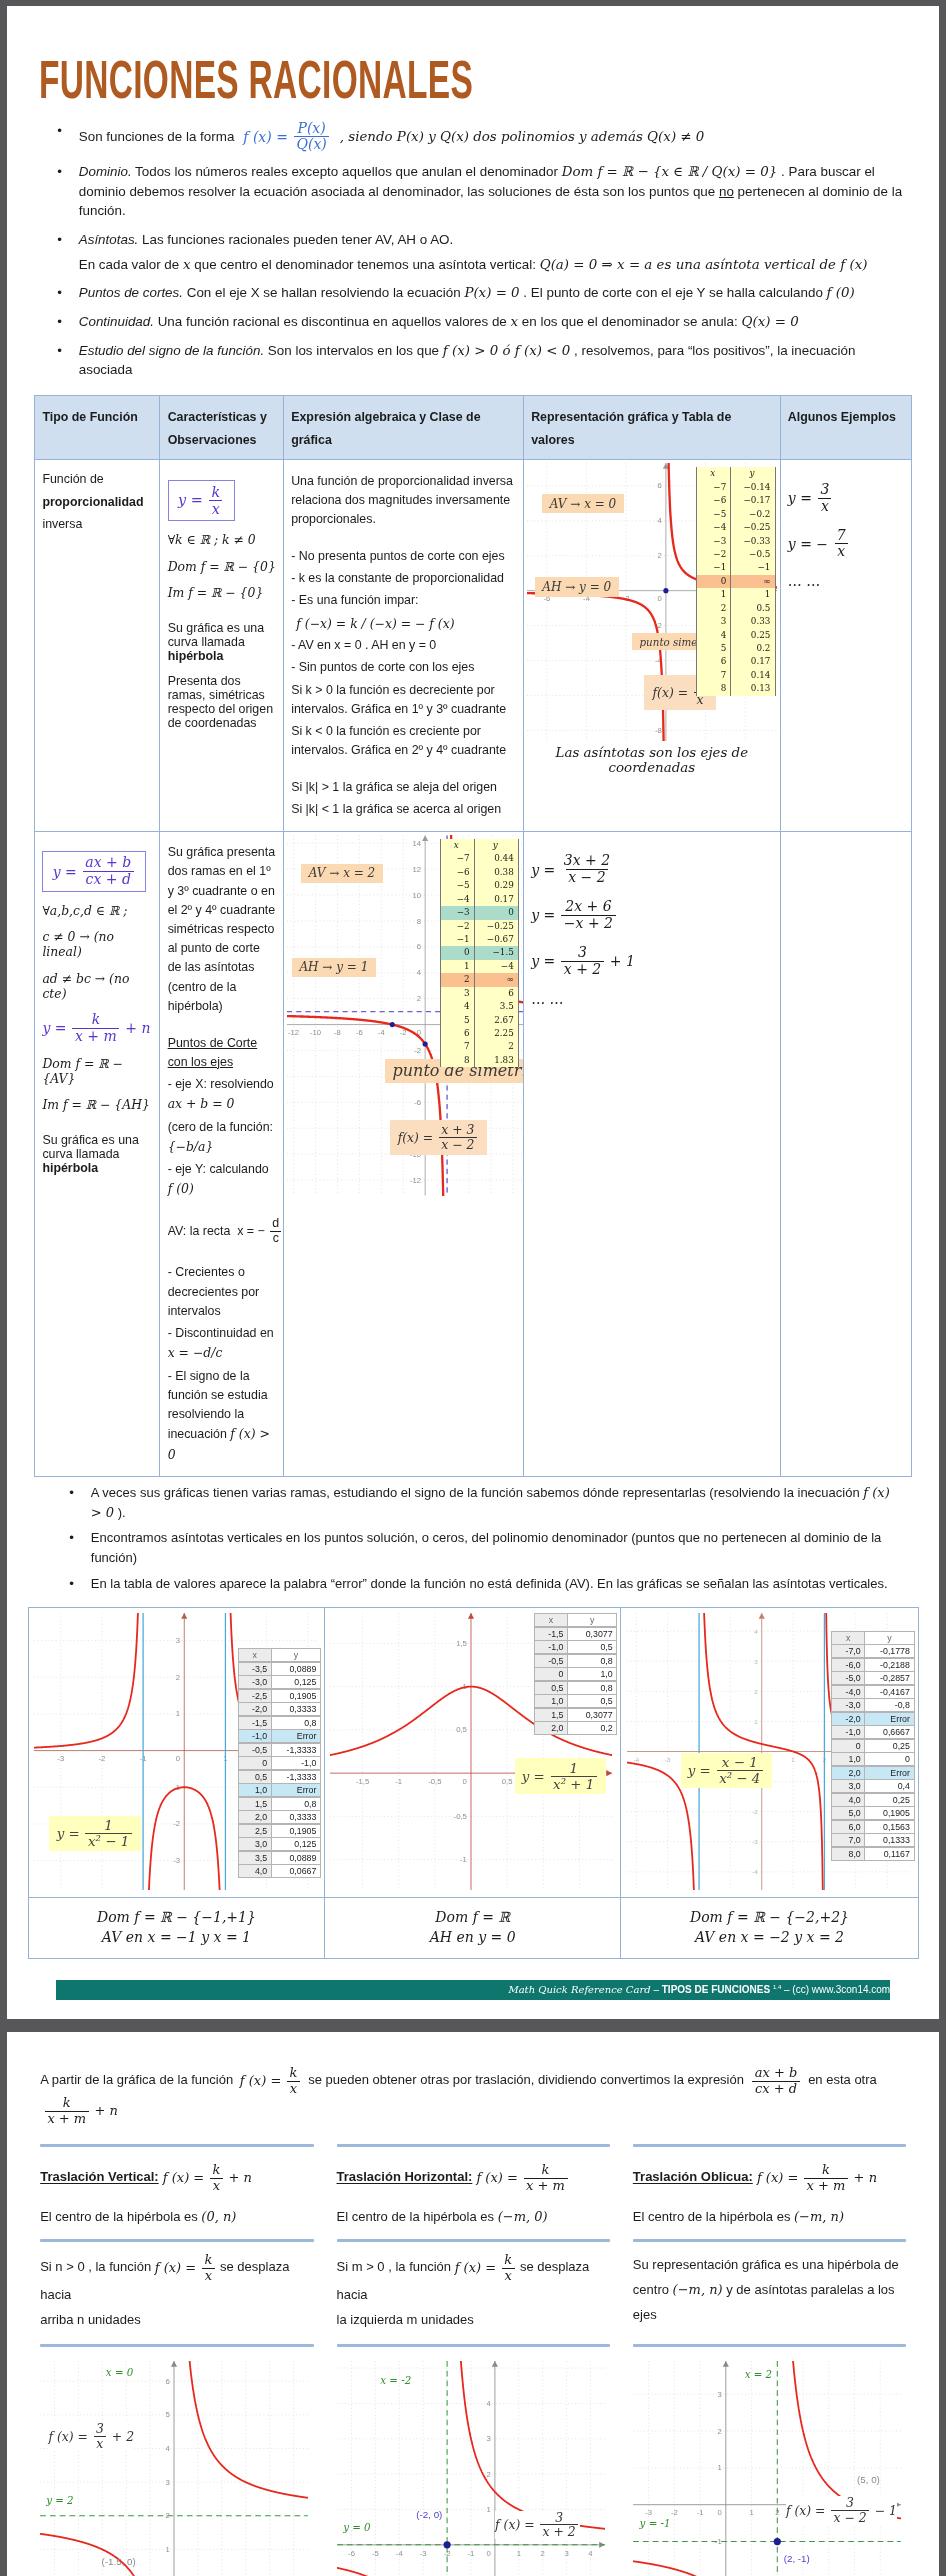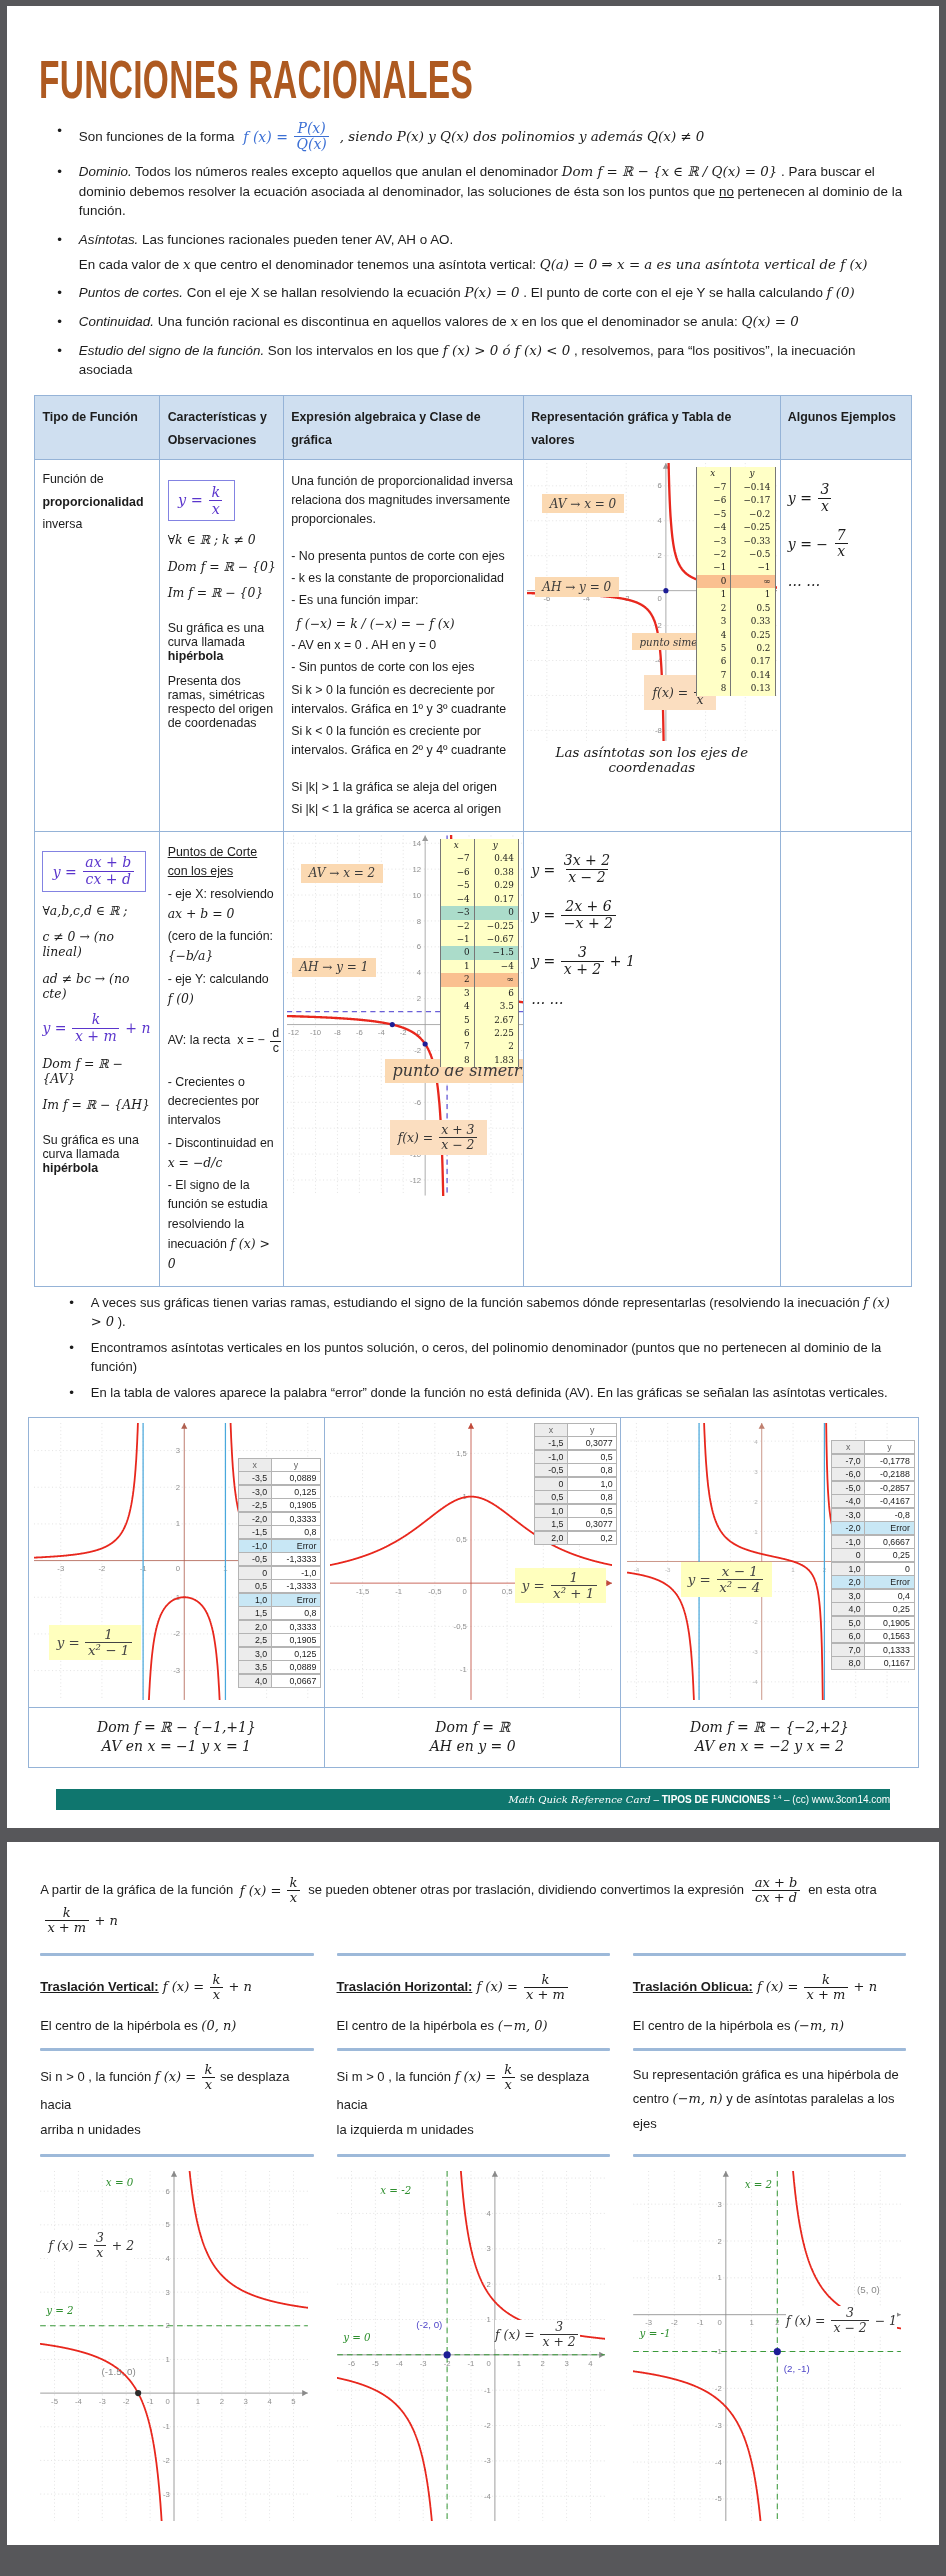--- a/index.html
+++ b/index.html
@@ -374,20 +374,21 @@
               <span class="fn">k</span>
               <span class="fd">x + m</span>
             </span>
             <span class="ft"> + n</span>
           </span></div>
       <div class="row math">Dom f = ℝ − {AV}</div>
       <div class="row math">Im f = ℝ − {AH}</div>
       <div class="row" style="margin-top:20.6px;"><span>Su gráfica es una curva llamada </span><span class="b">hipérbola</span></div>
     </div>
     <div class="carcell last-row">
+      <div class="carline gap">Su gráfica presenta dos ramas en el 1º y 3º cuadrante o en el 2º y 4º cuadrante simétricas respecto al punto de corte de las asíntotas (centro de la hipérbola)</div>
       <div class="carline u">Puntos de Corte con los ejes</div>
       <div class="carline"><span>- eje X: resolviendo </span><span class="math">ax + b = 0</span></div>
       <div class="carline"><span>(cero de la función: </span><span class="math">{−b/a}</span></div>
       <div class="carline gap"><span>- eje Y: calculando </span><span class="math">f (0)</span></div>
       <div class="carline gap"><span class="formula" style="font-style:normal;font-family:'Liberation Sans',sans-serif;">
             <span class="ft">AV: la recta  x = − </span>
             <span class="frac">
               <span class="fn">d</span>
               <span class="fd">c</span>
             </span>

